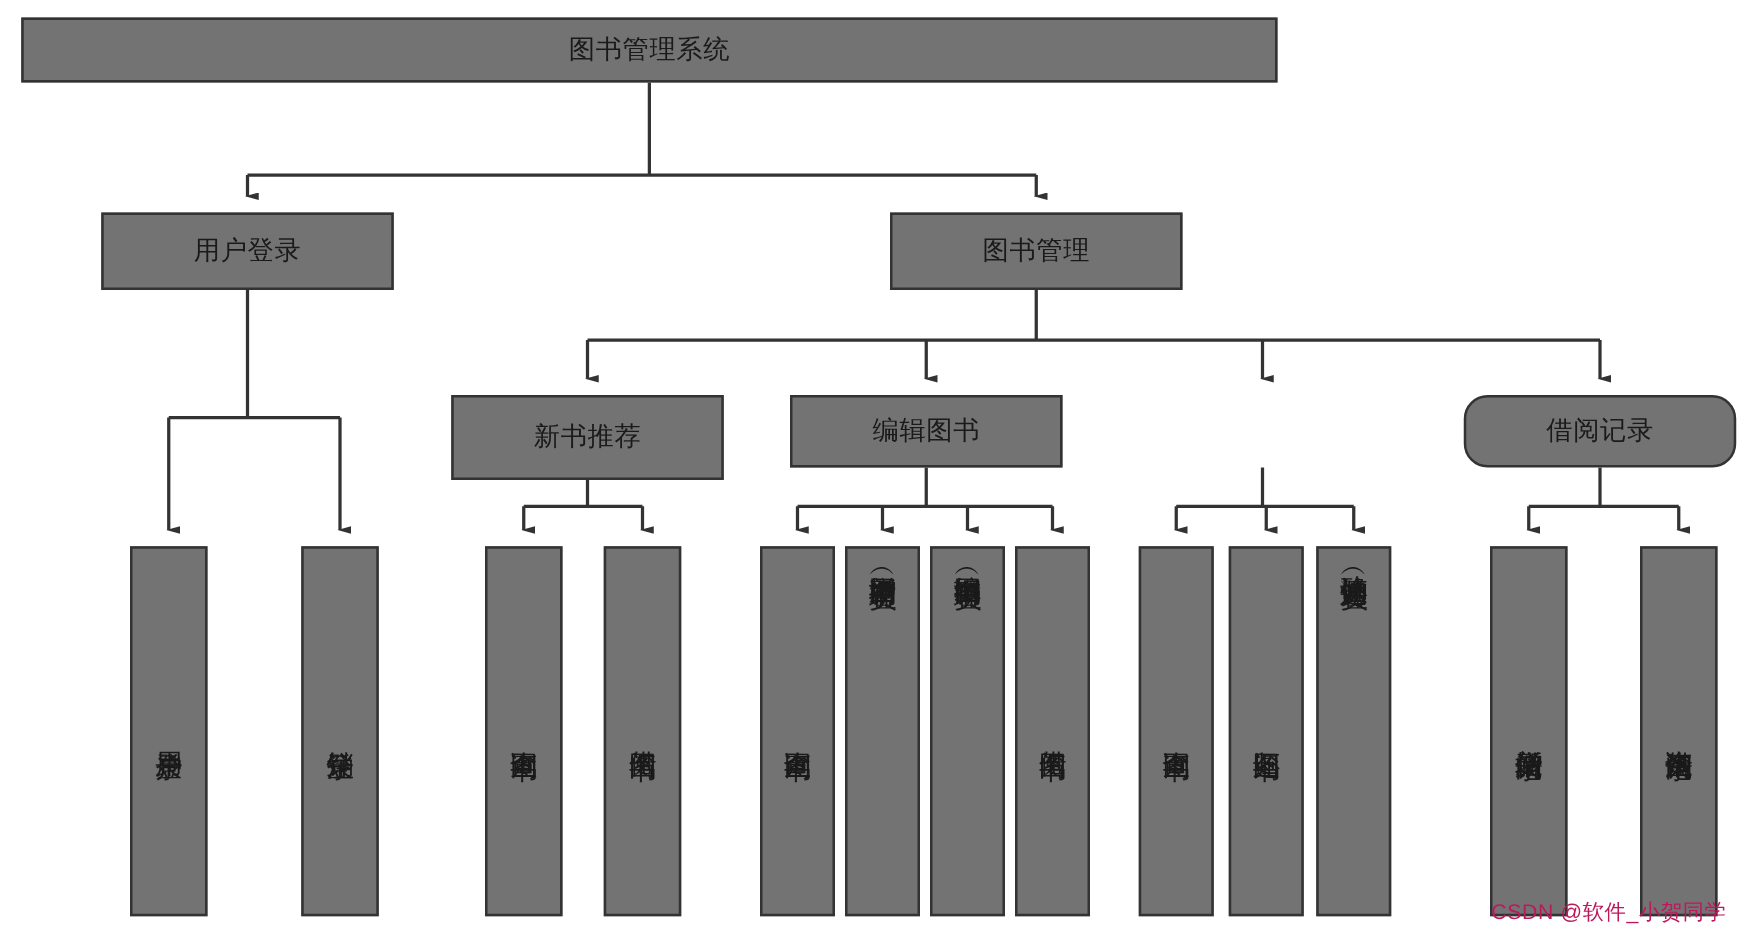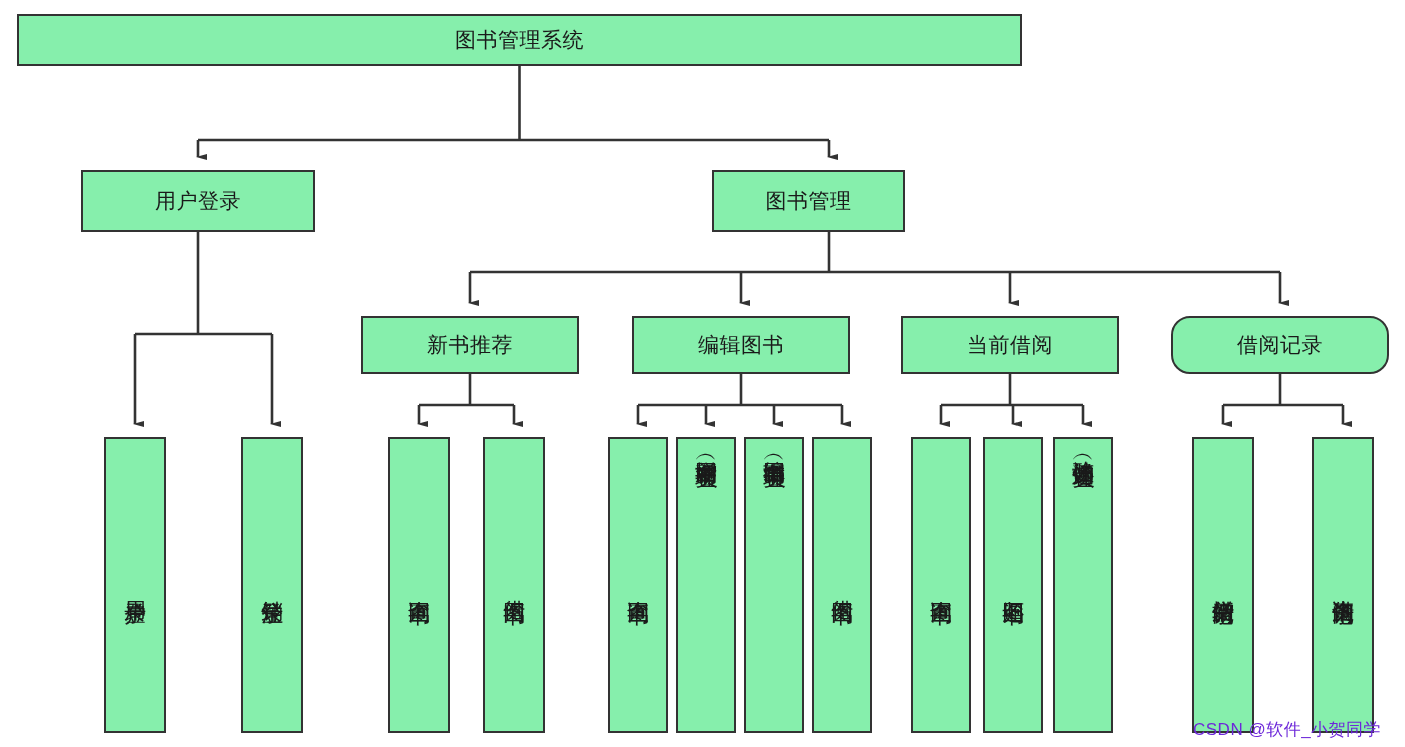--- a/index.html
+++ b/index.html
@@ -20,21 +20,21 @@
     left: 0;
     top: 0;
     width: 1405px;
     height: 747px;
     pointer-events: none;
   }
   .node {
     position: absolute;
     box-sizing: border-box;
     border: 2px solid #333333;
-    background: #86efac;
+    background: #737373;
     display: flex;
     align-items: center;
     justify-content: center;
     color: #1a1a1a;
   }
   .node-label {
     font-size: 21px;
     line-height: 1.15;
     letter-spacing: 0.5px;
     white-space: nowrap;
@@ -52,21 +52,21 @@
     letter-spacing: 1px;
     white-space: nowrap;
   }
   .node.vertical.centered {
     align-items: center;
     padding-top: 0;
   }
   .watermark {
     position: absolute;
     font-size: 17px;
-    color: #6d28d9;
+    color: #be185d;
     white-space: nowrap;
     letter-spacing: 0.5px;
   }
 </style>
 </head>
 <body>
 
 <div id="canvas">
 
   <svg id="svg-layer" viewBox="0 0 1405 747">
@@ -112,32 +112,29 @@
       </g>
   </svg>
 
   <div class="node" style="left:17px; top:14px; width:1005px; height:52px;">
     <span class="node-label">图书管理系统</span>
   </div>
 
   <div class="node" style="left:81px; top:170px; width:234px; height:62px;">
     <span class="node-label">用户登录</span>
   </div>
-  <div class="node" style="left:712px; top:170px; width:193px; height:62px;">
+  <div class="node" style="left:712px; top:170px; width:234px; height:62px;">
     <span class="node-label">图书管理</span>
   </div>
 
-  <div class="node" style="left:361px; top:316px; width:218px; height:58px;">
+  <div class="node" style="left:361px; top:316px; width:218px; height:68px;">
     <span class="node-label">新书推荐</span>
   </div>
   <div class="node" style="left:632px; top:316px; width:218px; height:58px;">
     <span class="node-label">编辑图书</span>
-  </div>
-  <div class="node" style="left:901px; top:316px; width:218px; height:58px;">
-    <span class="node-label">当前借阅</span>
   </div>
   <div class="node" style="left:1171px; top:316px; width:218px; height:58px;border-radius:19px;">
     <span class="node-label">借阅记录</span>
   </div>
 
   <div class="node vertical centered" style="left:104px; top:437px; width:62px; height:296px;">
     <span class="node-label">用户登录</span>
   </div>
   <div class="node vertical centered" style="left:241px; top:437px; width:62px; height:296px;">
     <span class="node-label">注销登录</span>

